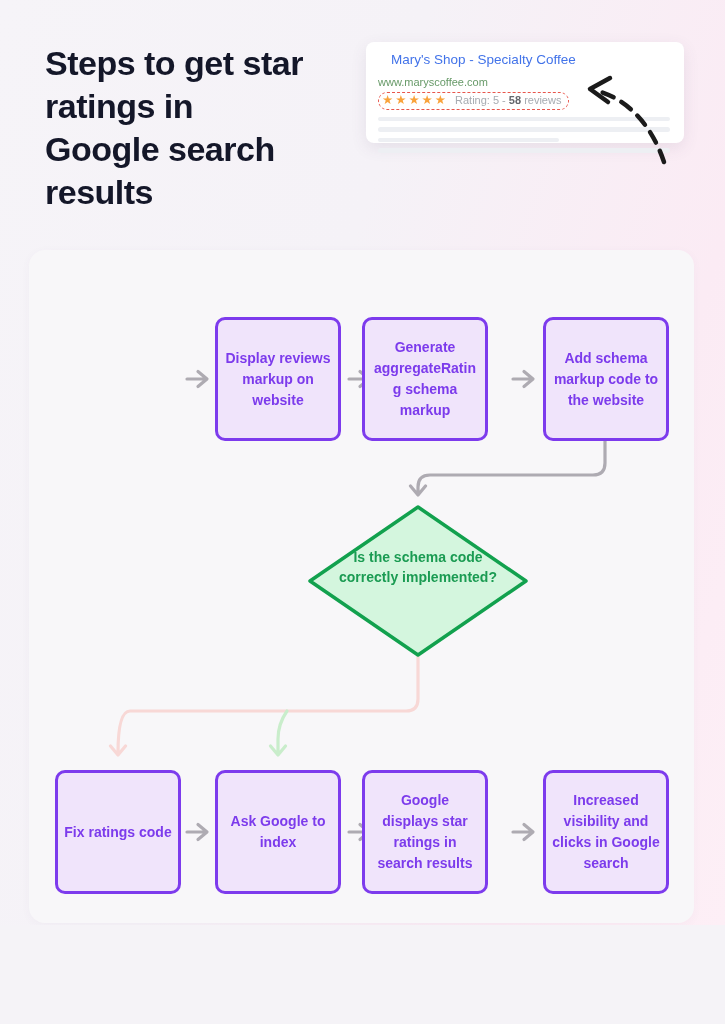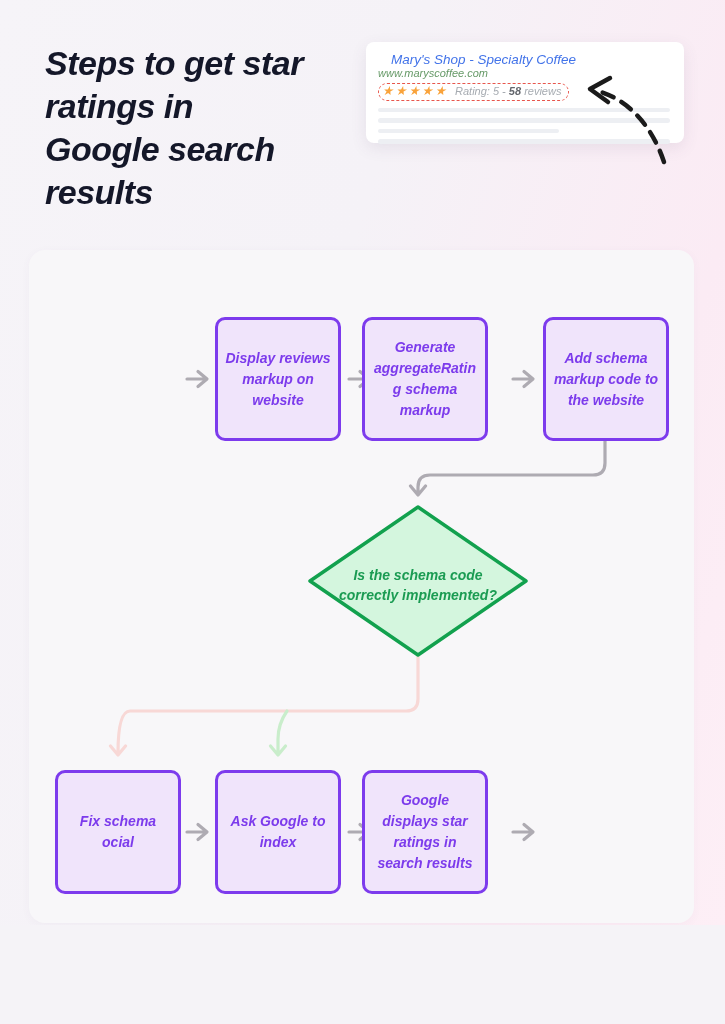--- a/index.html
+++ b/index.html
@@ -6,39 +6,38 @@
   html, body { width: 725px; height: 1024px; }
   body {
     font-family: "Liberation Sans", sans-serif;
     background: #f5f3f7;
   }
   .page {
     position: relative;
     width: 725px; height: 925px;
     overflow: hidden;
     background: linear-gradient(108deg, #f6f4f8 0%, #f5f2f7 42%, #fbebf4 78%, #fdeff6 100%);
-    font-style: italic;
   }
 
   
   .title {
     position: absolute; left: 45px; top: 42px; width: 258px;
     font-size: 34px; line-height: 43px; font-weight: 800;
     letter-spacing: -0.5px; color: #141729;
   }
 
   
   .gcard {
     position: absolute; left: 366px; top: 42px; width: 318px; height: 101px;
     background: #ffffff; border-radius: 8px;
     box-shadow: 0 5px 16px rgba(90, 70, 110, 0.10);
     padding: 10px 14px 9px 12px;
   }
   .gcard-title { font-size: 13.5px; color: #4273e9; font-weight: 400; margin-left: 13px; }
-  .gcard-url { font-size: 11px; color: #679a68; margin-top: 0; }
+  .gcard-url { font-size: 11px; color: #679a68; margin-top: 9px; }
   .rating-badge {
     display: inline-flex; align-items: center; gap: 7px;
     margin-top: 4px; padding: 1px 7px 2px 3px;
     border: 1.5px dashed #e8564c; border-radius: 9px;
   }
   .stars { font-size: 12.5px; color: #f9a33b; letter-spacing: 2px; line-height: 1; }
   .rating-text { font-size: 11px; color: #a6abb1; white-space: nowrap; }
   .rating-text b { color: #63666c; font-weight: 700; }
   .skeleton { margin-top: 7px; }
   .skel-line { height: 4.5px; border-radius: 2.5px; background: #edeff3; margin-top: 6px; }
@@ -67,21 +66,20 @@
   .r2 { top: 520px; }
   .c1 { left: 26px; }
   .c2 { left: 186px; }
   .c3 { left: 333px; }
   .c4 { left: 514px; }
 
   .decision-label {
     position: absolute; left: 309px; top: 297px; width: 160px;
     text-align: center; color: #1a9b52; font-size: 14px; font-weight: 600;
     line-height: 1.45;
-    margin-top: 18px;
   }
 
   
   .footer-logo {
     position: absolute; left: 0; right: 0; top: 956px;
     text-align: center; color: #16161e;
     font-size: 21px; font-weight: 700; letter-spacing: -0.3px;
   }
   .logo-glyph { letter-spacing: -3px; font-weight: 700; padding-right: 3px; }
 </style>
@@ -134,20 +132,21 @@
 
       <polygon points="389,257 497,331 389,405 281,331" fill="#d4f6de" stroke="#12a14e" stroke-width="3.5" stroke-linejoin="round"></polygon>
     </svg>
 
     <div class="flow-box r1 c2">Display reviews markup on website</div>
     <div class="flow-box r1 c3">Generate aggregateRating schema markup</div>
     <div class="flow-box r1 c4">Add schema markup code to the website</div>
 
     <div class="decision-label">Is the schema code correctly implemented?</div>
 
-    <div class="flow-box r2 c1">Fix schema ocial</div>
+    <div class="flow-box r2 c1">Fix ratings code</div>
     <div class="flow-box r2 c2">Ask Google to index</div>
     <div class="flow-box r2 c3">Google displays star ratings in search results</div>
+    <div class="flow-box r2 c4">Increased visibility and clicks in Google search</div>
   </div>
 
   <div class="footer-logo"><span>embed</span><span class="logo-glyph">&lt;&gt;</span><span>ocial</span></div>
 
 </div>
 
 </body></html>

